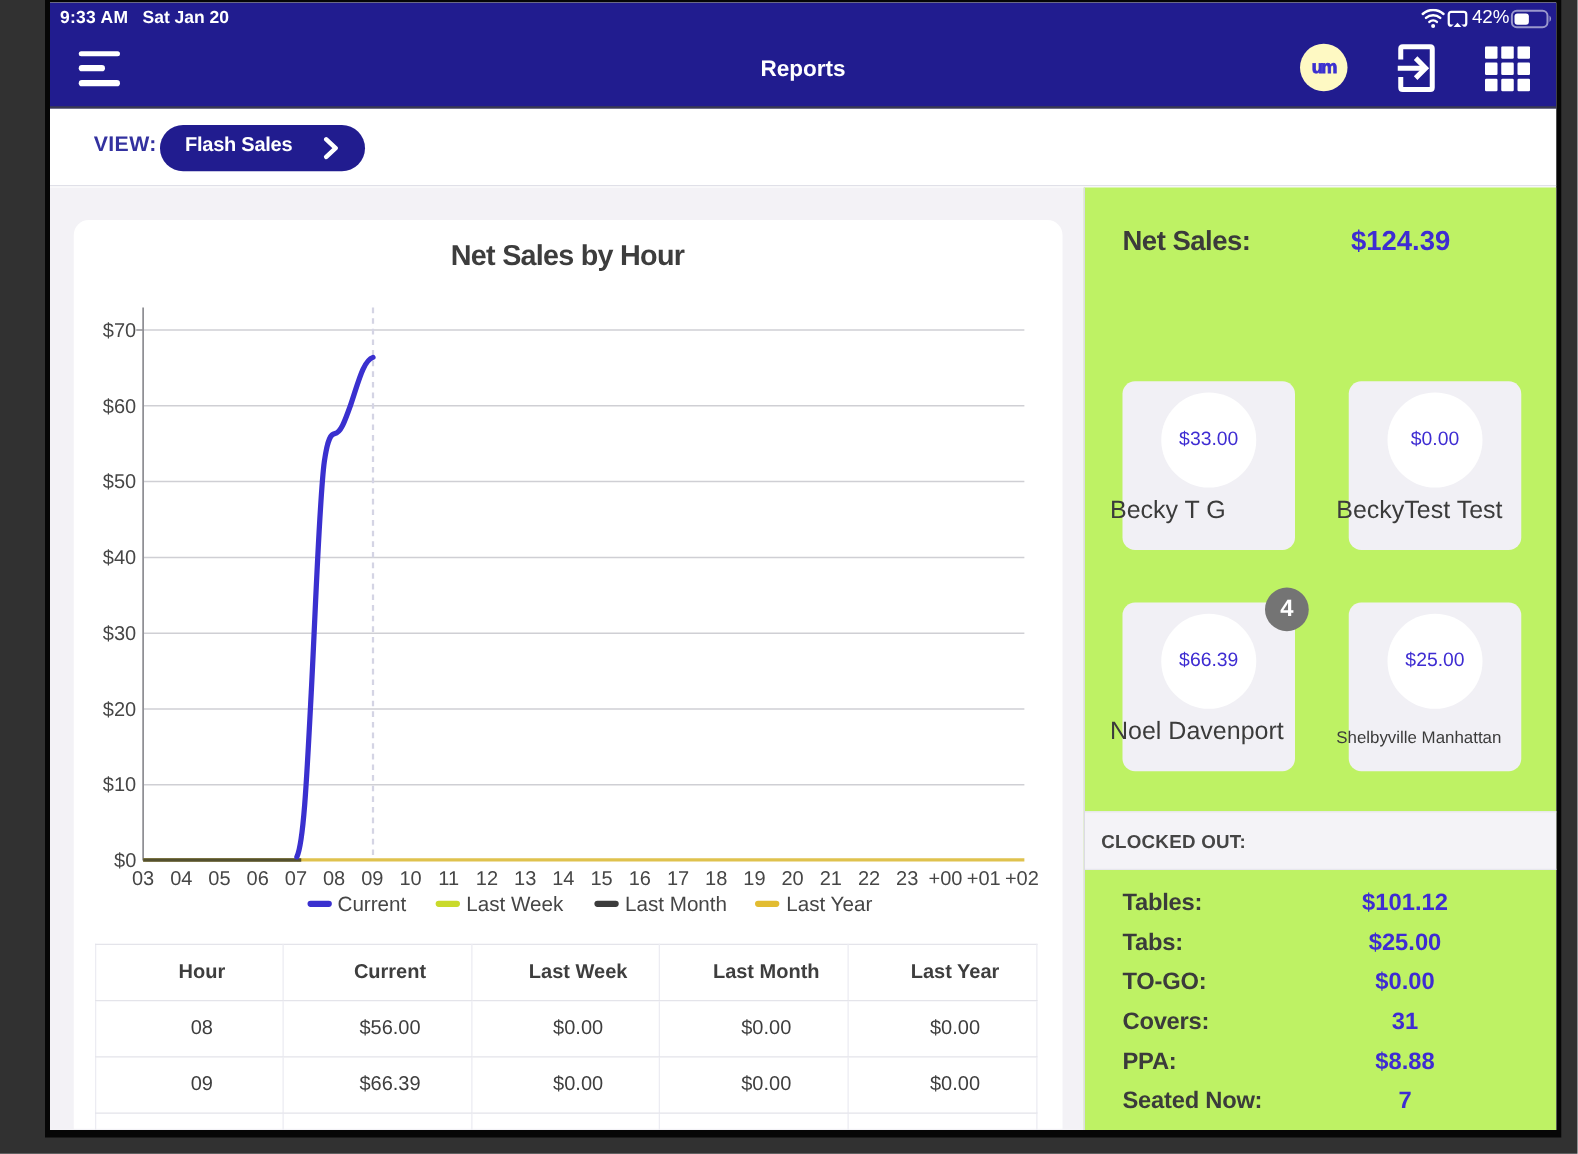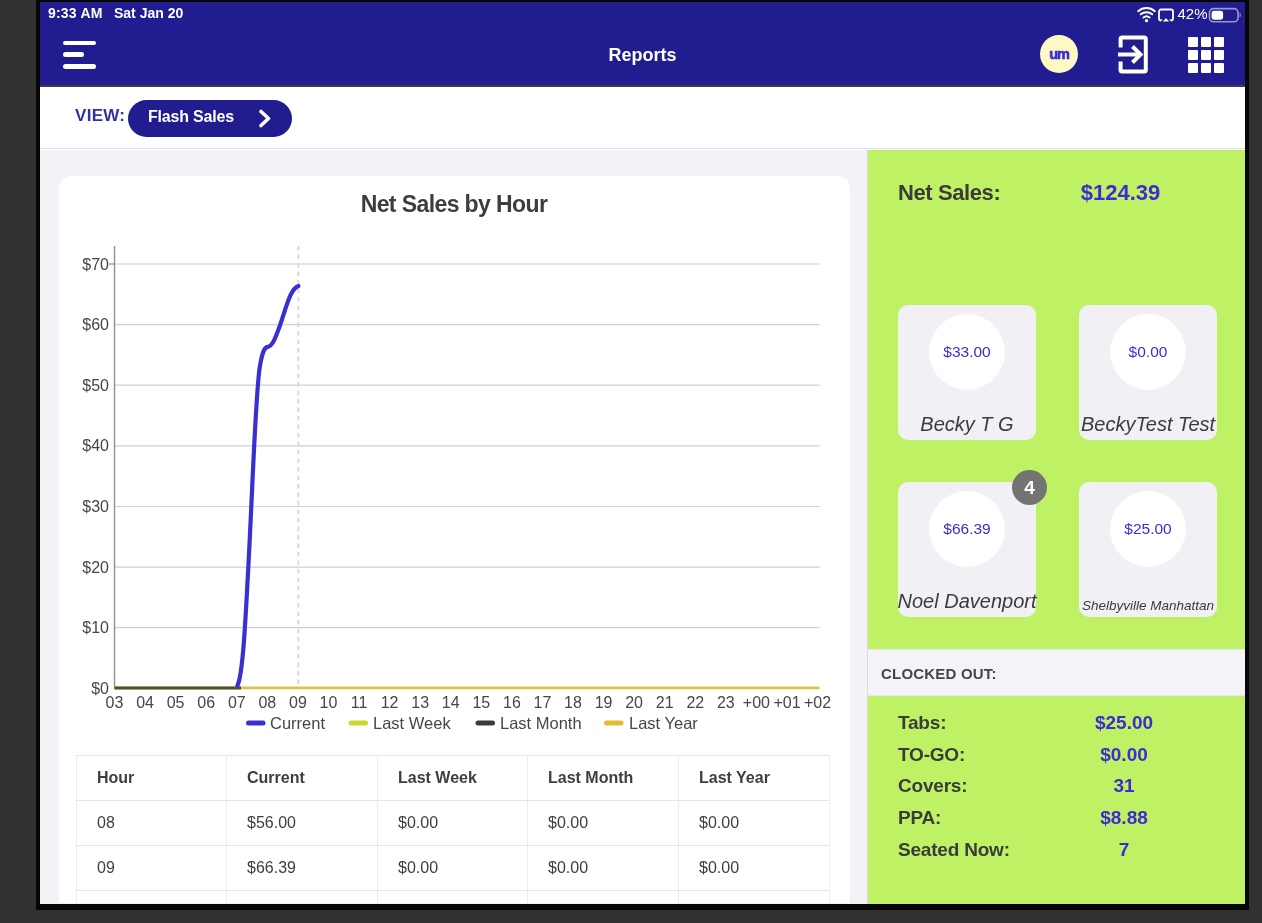--- a/index.html
+++ b/index.html
@@ -29,29 +29,29 @@
 .cardtitle { position:absolute; left:0; top:15.5px; width:100%; text-align:center; color:#3d3d3d; font-size:23px; font-weight:700; letter-spacing:-.6px; }
 
 .side { position:absolute; left:827px; top:0; width:378px; height:754px; background:#bef264; border-left:1px solid #dcdbe4; }
 .netsales { position:absolute; left:30px; top:30px; color:#3b3b3b; font-size:22px; font-weight:700; letter-spacing:-.4px; }
 .netsalesv { position:absolute; left:150px; top:30px; width:205px; text-align:center; color:#3e2cd2; font-size:22px; font-weight:700; }
 .band { position:absolute; left:0; width:378px; height:47px; background:#f4f3f7; border-top:1px solid #e8e7ee; border-bottom:1px solid #e8e7ee; color:#454545; font-weight:700; font-size:15px; letter-spacing:.2px; line-height:47px; padding-left:13px; }
 .b1 { top:74.5px; }
 .b2 { top:498.5px; }
 .ecard { position:absolute; width:138px; height:135px; background:#f1f0f5; border-radius:10px; }
 .ecard .circ { position:absolute; left:31px; top:9px; width:76px; height:76px; border-radius:50%; background:#fff; text-align:center; color:#3e2cd2; font-size:15.5px; line-height:76px; }
-.ecard .nm { position:absolute; left:-10px; right:-10px; bottom:4px; text-align:center; color:#3b3b3b; font-size:20px;font-style:italic; }
+.ecard .nm { position:absolute; left:-10px; right:-10px; bottom:20px; text-align:left; color:#3b3b3b; font-size:20px; }
 .badge { position:absolute; left:144px; top:320px; width:35px; height:35px; border-radius:50%; background:#747474; color:#fff; font-weight:700; font-size:19px; text-align:center; line-height:35px; z-index:3; }
 .stats { position:absolute; left:0; top:558px; width:378px; }
 .srow { position:relative; height:31.7px; }
 .srow .lb { position:absolute; left:30px; top:4px; color:#3b3b3b; font-weight:700; font-size:19px; letter-spacing:-.2px; }
 .srow .vl { position:absolute; left:196px; top:4px; width:120px; text-align:center; color:#3e2cd2; font-weight:700; font-size:19px; }
 
 table.tt { position:absolute; left:17.5px; top:579px; width:753px; border-collapse:collapse; table-layout:fixed; color:#3e3e3e; font-size:16px; }
-table.tt td, table.tt th { border:1px solid #ececf2; border-top:1px solid #e4e4ea; border-bottom:1px solid #e4e4ea; text-align:left; padding-left:20px; font-weight:400; vertical-align:middle; }
+table.tt td, table.tt th { border:1px solid #ececf2; border-top:1px solid #e4e4ea; border-bottom:1px solid #e4e4ea; text-align:center; padding-left:20px; font-weight:400; vertical-align:middle; }
 table.tt th { font-weight:700; height:45px; }
 table.tt td { height:45px; }
 table.tt .c0 { width:150px; } .c1 { width:151px; } .c2 { width:150px; } .c3 { width:151px; } .c4 { width:151px; }
 </style>
 </head>
 <body>
 <div class="frame"></div>
 <div class="app">
   <div class="nav">
     <div class="status">
@@ -235,20 +235,24 @@
           <div class="circ">$66.39</div>
           <div class="nm">Noel Davenport</div>
         </div>
       <div class="ecard" style="left:211px; top:332px;">
           <div class="circ">$25.00</div>
           <div class="nm" style="font-size:13.5px;">Shelbyville Manhattan</div>
         </div>
       <div class="band b2">CLOCKED OUT:</div>
       <div class="stats">
         <div class="srow">
+            <span class="lb">Tables:</span>
+            <span class="vl">$101.12</span>
+          </div>
+        <div class="srow">
             <span class="lb">Tabs:</span>
             <span class="vl">$25.00</span>
           </div>
         <div class="srow">
             <span class="lb">TO-GO:</span>
             <span class="vl">$0.00</span>
           </div>
         <div class="srow">
             <span class="lb">Covers:</span>
             <span class="vl">31</span>

